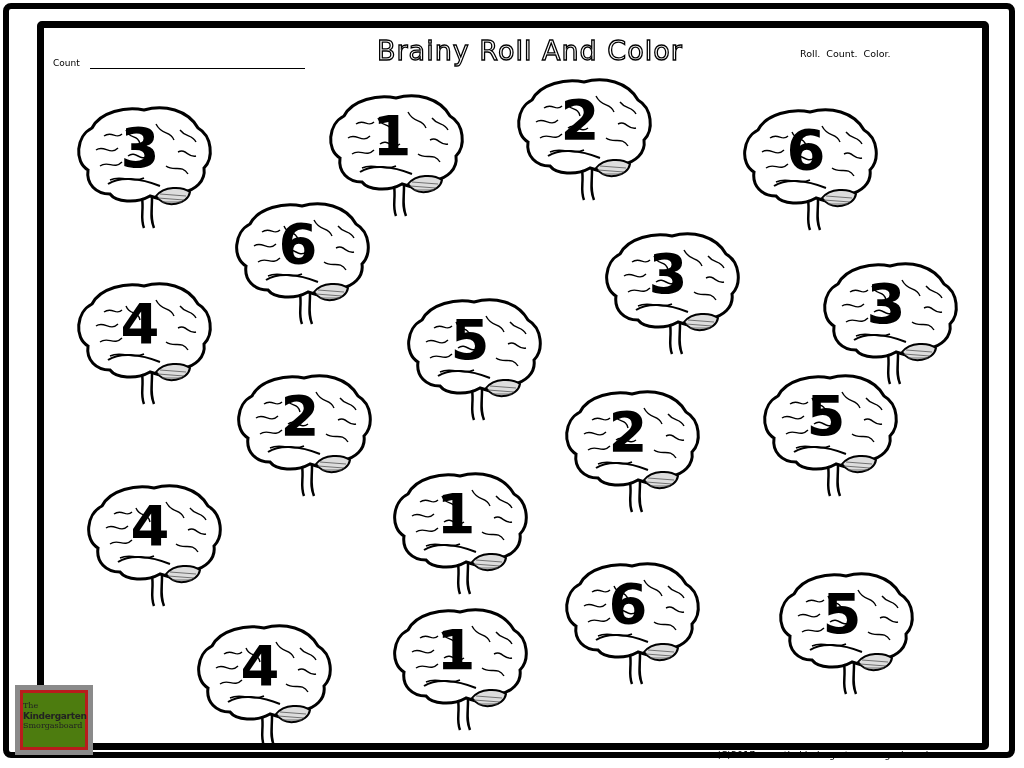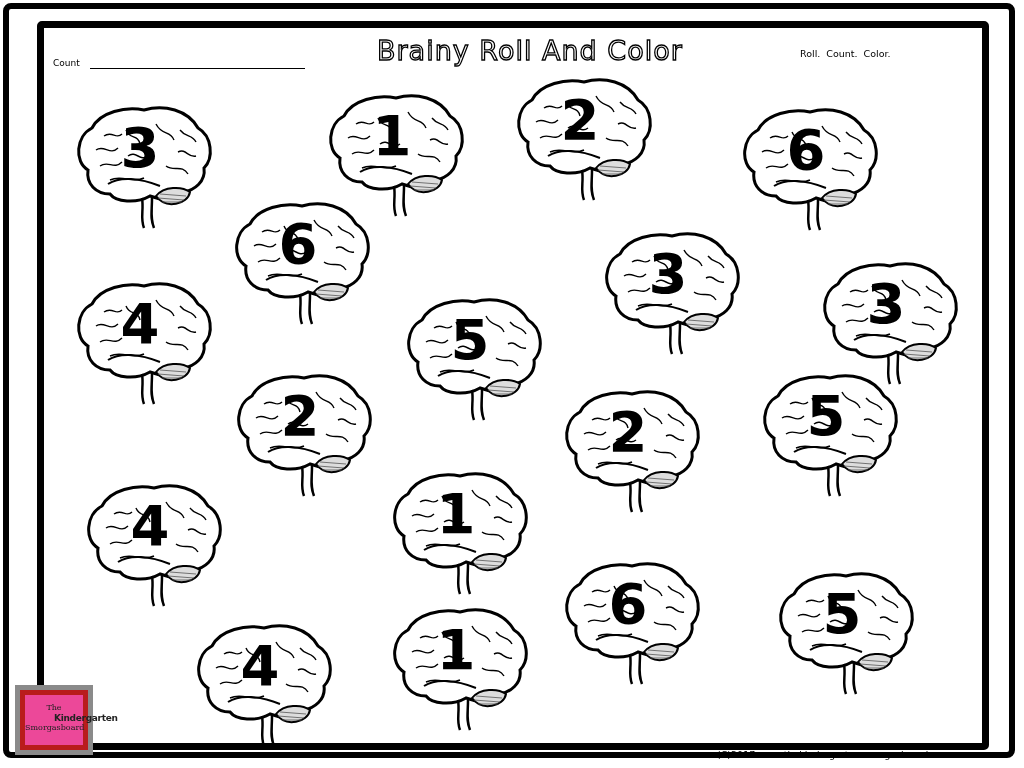--- a/index.html
+++ b/index.html
@@ -7,22 +7,22 @@
   .outer-frame { position: absolute; left: 3px; top: 3px; width: 1012px; height: 755px; border: 6px solid #000; border-radius: 8px; box-sizing: border-box; }
   .inner-frame { position: absolute; left: 37px; top: 21px; width: 952px; height: 729px; border: 7px solid #000; border-radius: 5px; box-sizing: border-box; }
   .name-label { position: absolute; left: 53px; top: 58px; font-size: 9px; color: #000; font-family: "DejaVu Sans", sans-serif; }
   .name-line { position: absolute; left: 90px; top: 68px; width: 215px; border-bottom: 1px solid #000; height: 0; }
   .title { position: absolute; left: 377px; top: 35px; font-size: 27px; font-weight: normal; color: #fff; -webkit-text-stroke: 1.3px #000; font-family: "DejaVu Sans", sans-serif; letter-spacing: 1px; white-space: nowrap; }
   .instructions { position: absolute; left: 780px; top: 48px; font-size: 9.5px; color: #000; font-family: "DejaVu Sans", sans-serif; word-spacing: 3px; white-space: nowrap; margin-left: 20px; }
   .brain { position: absolute; width: 146px; height: 130px; }
   .brain svg { position: absolute; left: 0; top: 0; width: 146px; height: 130px; }
   .brain .num { position: absolute; left: 40px; top: 8px; width: 60px; text-align: center; font-size: 56px; font-weight: bold; color: #000; font-family: "DejaVu Sans", sans-serif; line-height: 80px; }
   .logo { position: absolute; left: 15px; top: 685px; width: 78px; height: 70px; background: #8a8a8a; box-sizing: border-box; padding: 5px; }
-  .logo-inner { width: 100%; height: 100%; background: #ec4899; border: 5px solid #b91c1c; box-sizing: border-box; text-align: center; font-size: 8px; line-height: 10px; color: #222; font-family: "DejaVu Serif", serif; padding-top: 8px; }
-  .logo-inner .big { font-family: "DejaVu Sans", sans-serif; font-weight: bold; font-size: 9px; letter-spacing: -0.3px; padding-left: 29px; }
+  .logo-inner { width: 100%; height: 100%; background: #4d7c0f; border: 3px solid #b91c1c; box-sizing: border-box; text-align: left; font-size: 8px; line-height: 10px; color: #222; font-family: "DejaVu Serif", serif; padding-top: 8px; }
+  .logo-inner .big { font-family: "DejaVu Sans", sans-serif; font-weight: bold; font-size: 9px; letter-spacing: -0.3px; }
   .footer { position: absolute; left: 717px; top: 749px; font-size: 9.5px; color: #000; font-family: "DejaVu Sans", sans-serif; white-space: nowrap; }
 </style>
 </head>
 <body>
 
 <div class="outer-frame"></div>
 <div class="inner-frame"></div>
 
 <div class="name-label">Count</div>
 <div class="name-line"></div>

